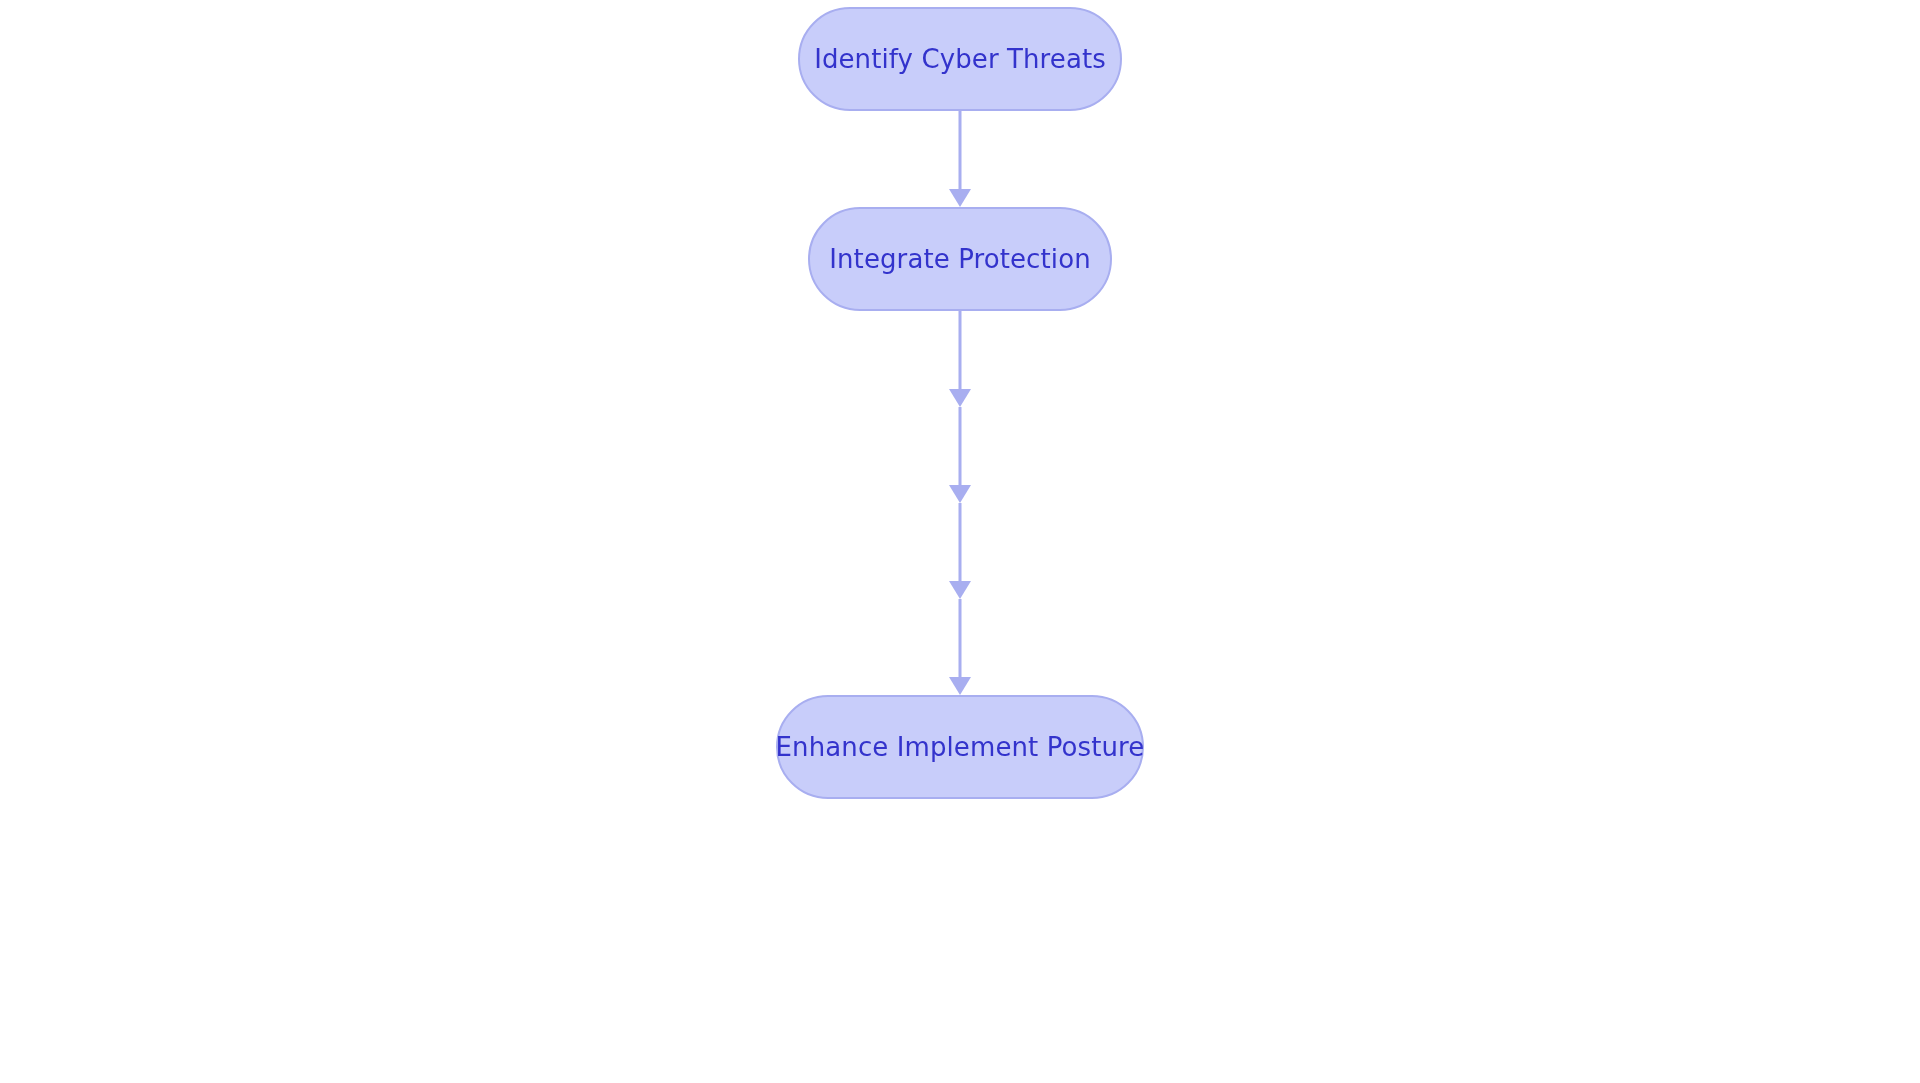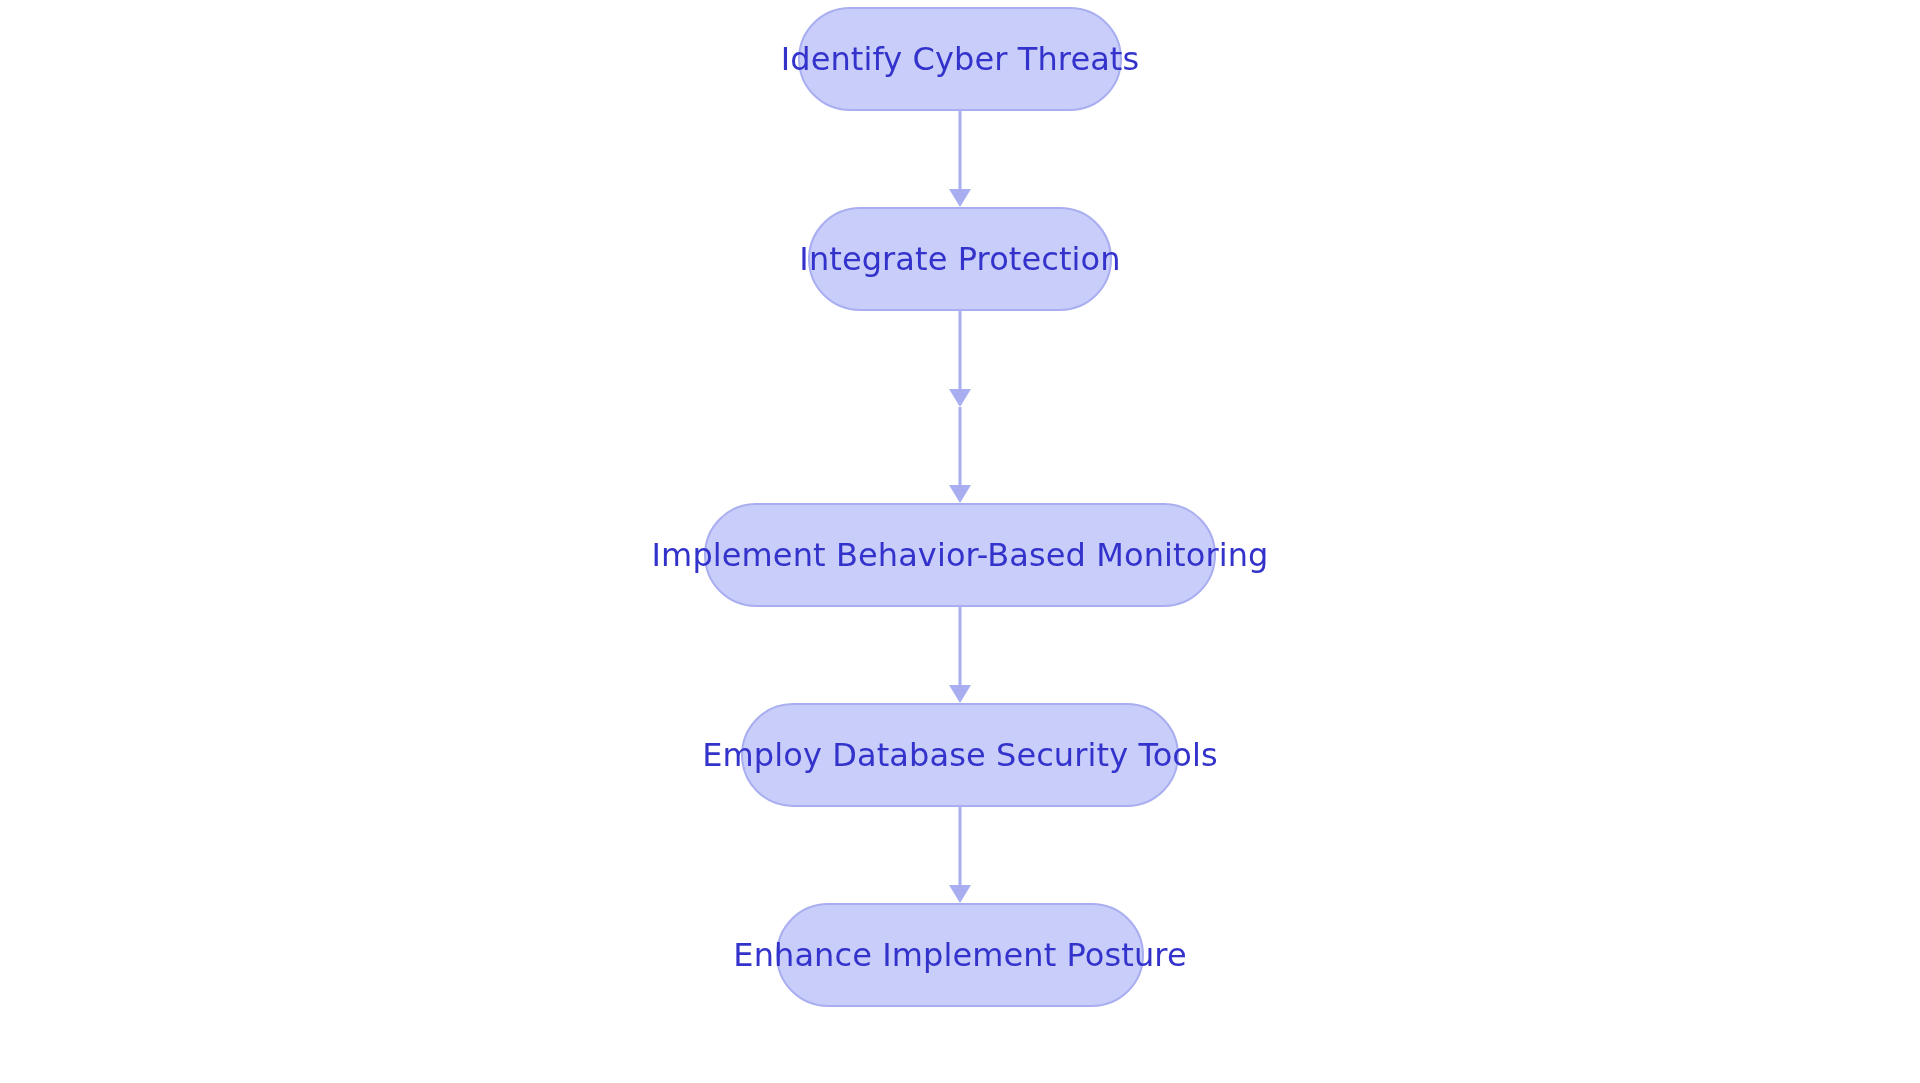--- a/index.html
+++ b/index.html
@@ -43,21 +43,21 @@
     background: #c8cdfa;
     border: 2px solid #a8aef0;
     display: flex;
     align-items: center;
     justify-content: center;
     flex: 0 0 auto;
   }
 
   .node-label {
     color: #3333cc;
-    font-size: 32px;
+    font-size: 26px;
     font-weight: 400;
     letter-spacing: 0.1px;
     line-height: 1;
     white-space: nowrap;
     padding: 0 34px;
   }
 
   .connector {
     position: relative;
     width: 40px;
@@ -118,32 +118,26 @@
       <div class="connector-line"></div>
       <div class="connector-head"></div>
     </div>
 
 
     <div class="connector">
       <div class="connector-line"></div>
       <div class="connector-head"></div>
     </div>
 
-    <div class="node n3">
-      <span class="node-label">Implement Behavior-Based Monitoring</span>
-    </div>
 
     <div class="connector">
       <div class="connector-line"></div>
       <div class="connector-head"></div>
     </div>
 
-    <div class="node n4">
-      <span class="node-label">Employ Database Security Tools</span>
-    </div>
 
     <div class="connector">
       <div class="connector-line"></div>
       <div class="connector-head"></div>
     </div>
 
     <div class="node n5">
       <span class="node-label">Enhance Implement Posture</span>
     </div>
 

